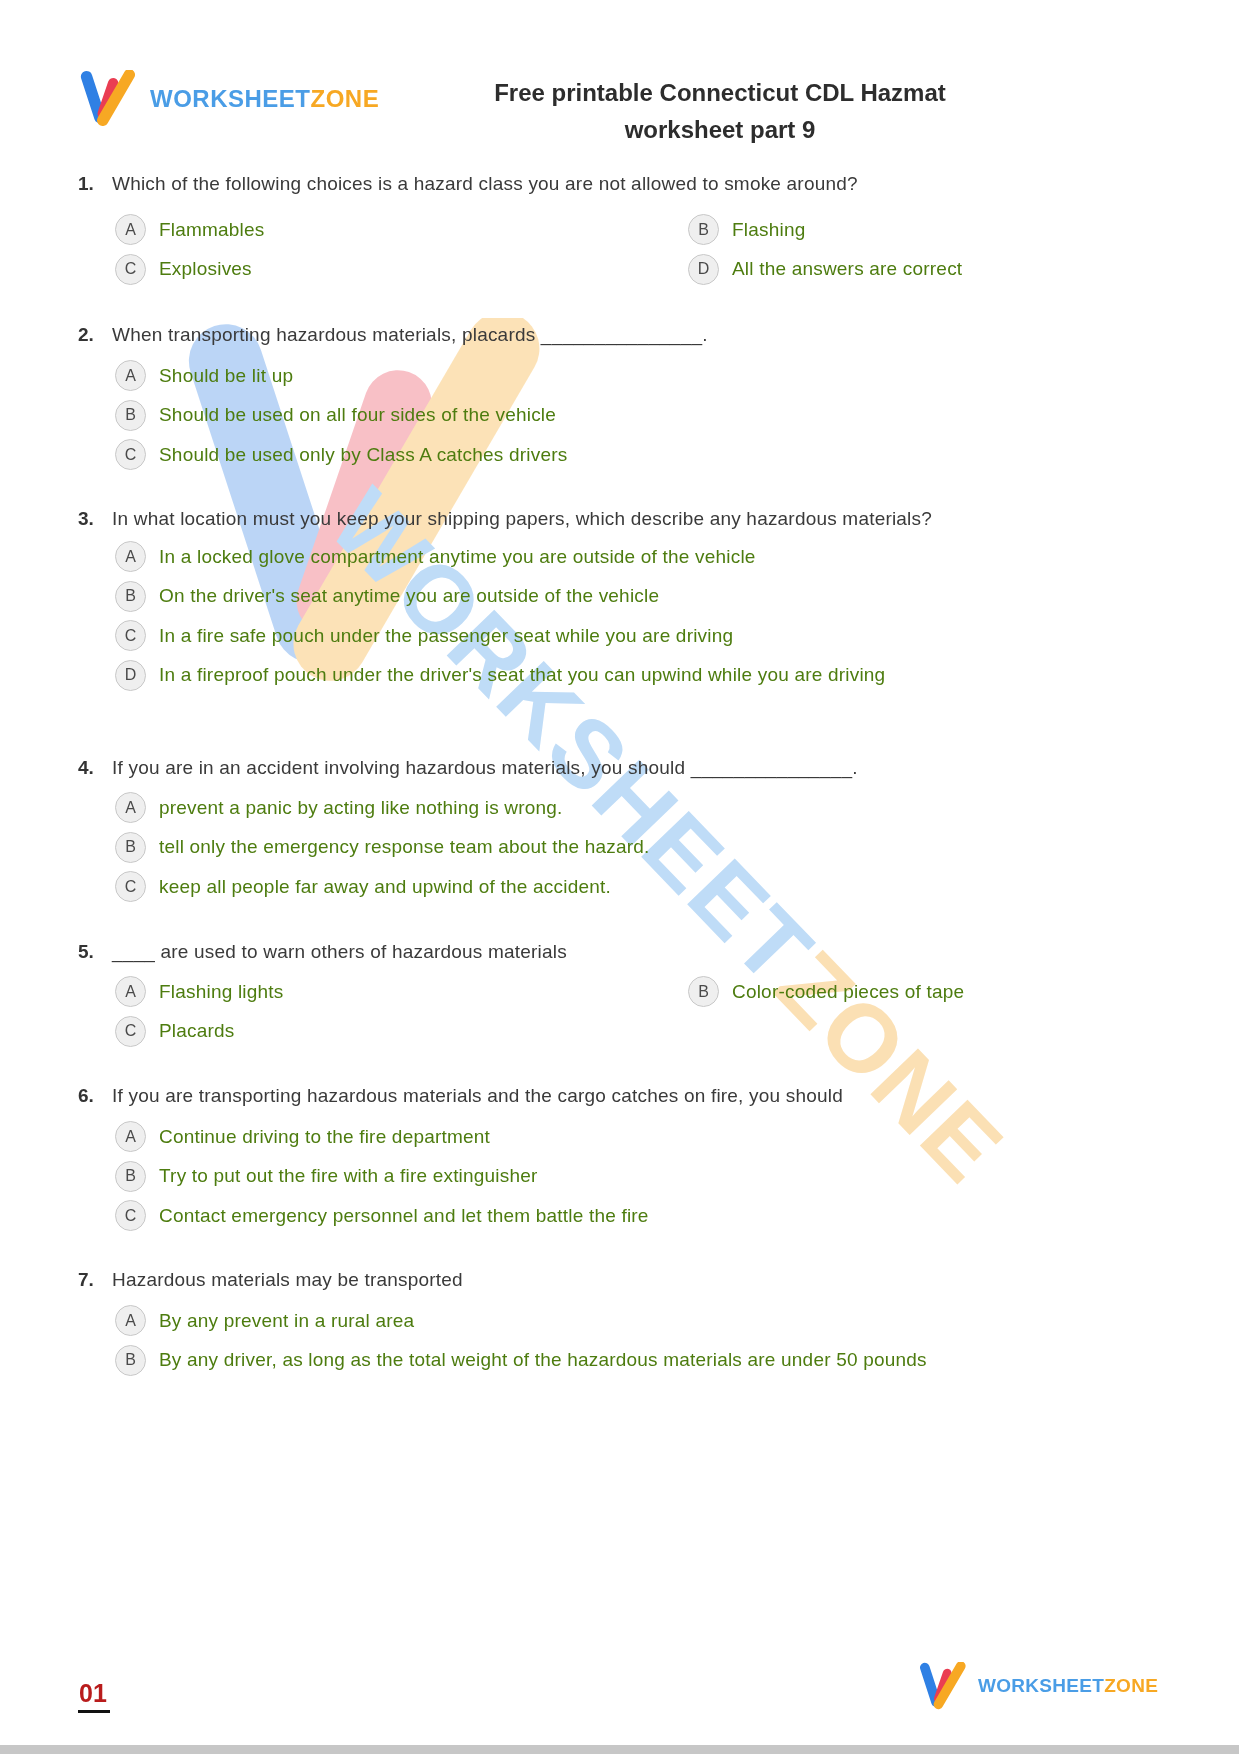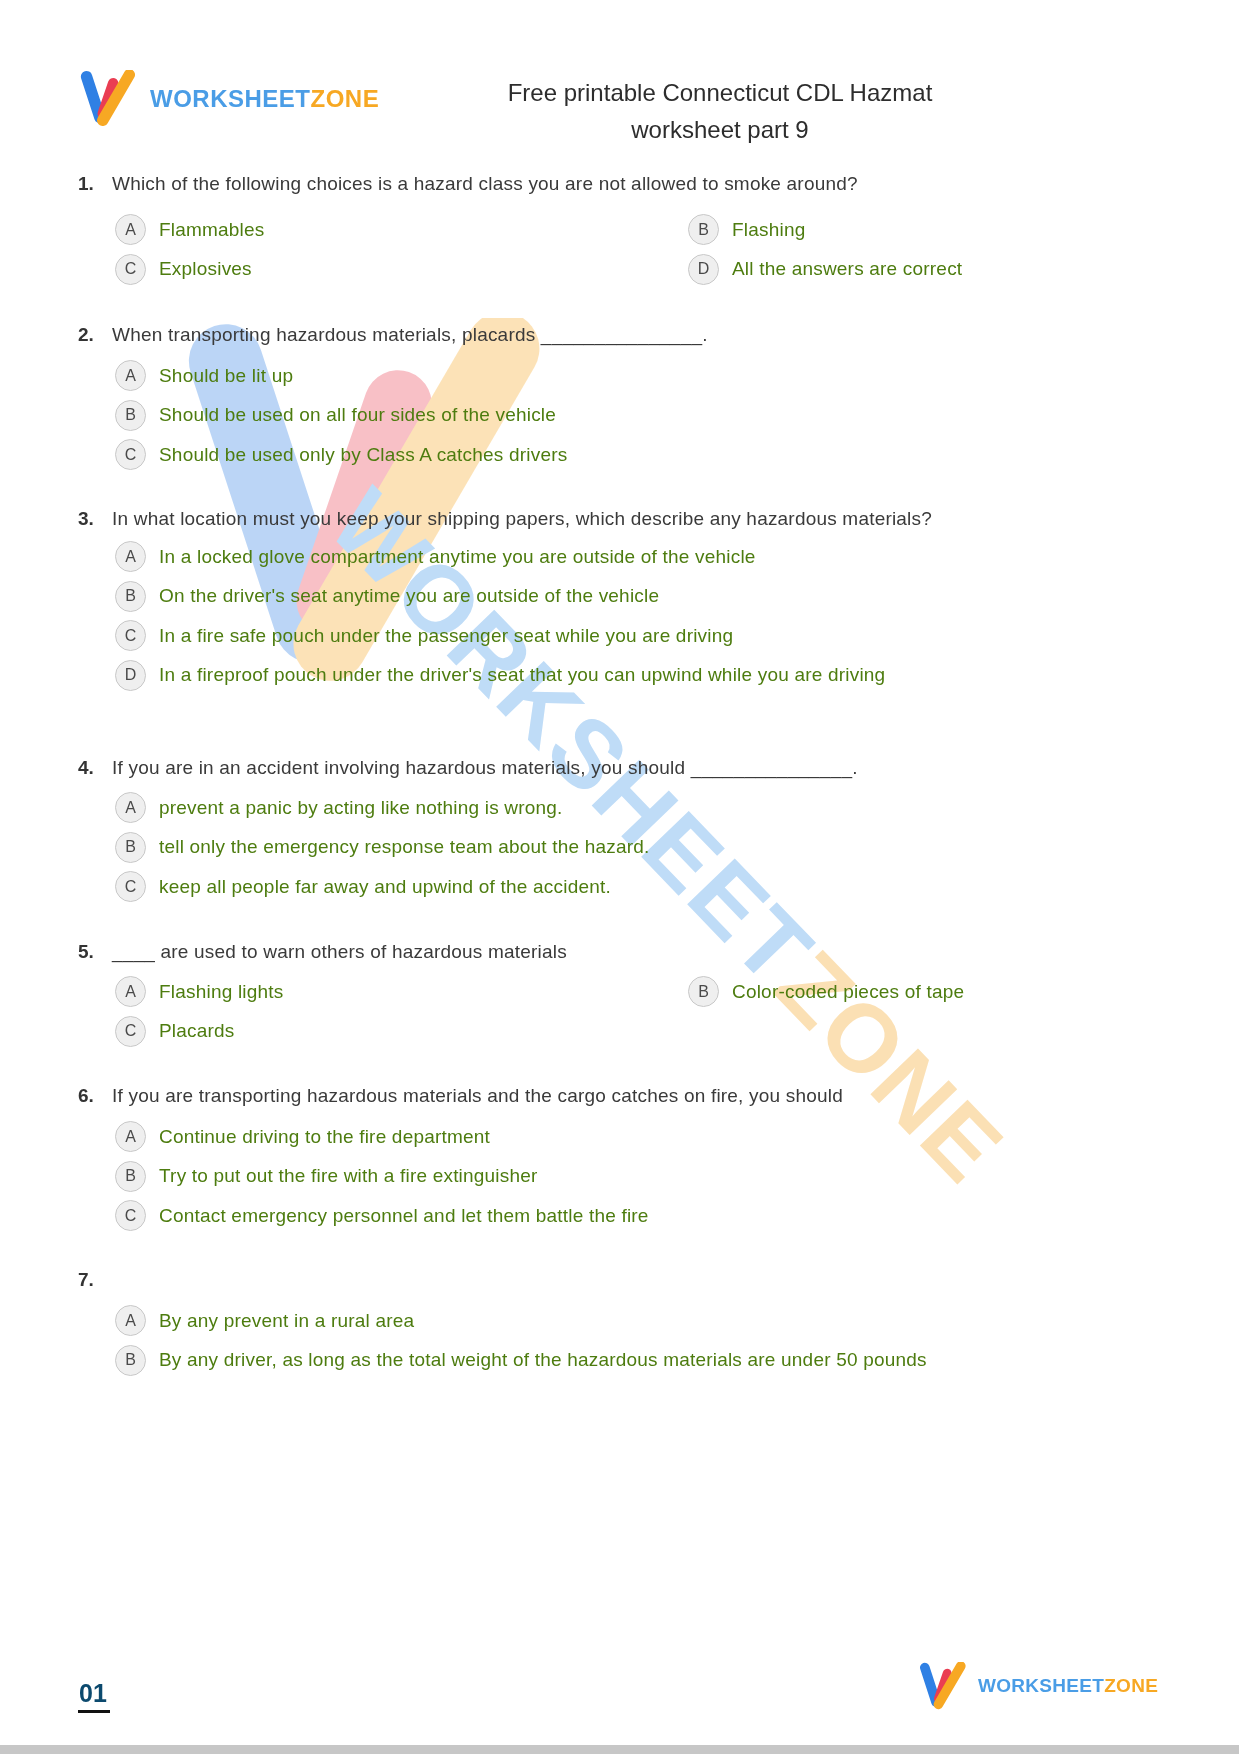--- a/index.html
+++ b/index.html
@@ -20,21 +20,21 @@
   .wm-text .wm-a { color:#bfdcf7; }
   .wm-text .wm-b { color:#fbe0b4; }
 
   
   .header-logo { position:absolute; left:76px; top:70px; display:flex; align-items:center; z-index:1; }
   .header-logo .brand { margin-left:12px; font-size:24px; font-weight:700; letter-spacing:.5px; }
   .brand .b1 { color:#4a9de6; }
   .brand .b2 { color:#f7a823; }
   .page-title {
     position:absolute; left:400px; top:74px; width:640px; z-index:1;
-    text-align:center; font-size:24px; line-height:37px; font-weight:400; color:#2d2d2d;
+    text-align:center; font-size:24px; line-height:37px; font-weight:700; color:#2d2d2d;
   }
 
   
   .question { position:absolute; left:78px; right:60px; z-index:1; }
   .q-line { display:flex; align-items:flex-start; }
   .q-num { width:24px; margin-right:10px; font-size:19px; line-height:28px; font-weight:700; color:#333; flex:0 0 auto; }
   .q-text { font-size:19px; line-height:28px; color:#3a3a3a; max-width:860px; letter-spacing:.2px; }
   .options { margin-left:37px; }
   .opt { height:39.5px; display:flex; align-items:center; }
   .badge {
@@ -42,21 +42,21 @@
     background:#efefef; border:1px solid #c8c8c8; color:#4a4a4a;
     display:flex; align-items:center; justify-content:center;
     font-size:16px; margin-right:13px;
   }
   .opt-label { font-size:19px; color:#4d7c0f; letter-spacing:.2px; white-space:nowrap; }
   .options.two-col { display:grid; grid-template-columns:573px auto; }
 
   
   .page-number {
     position:absolute; left:78px; top:1679px; z-index:1;
-    font-size:25px; font-weight:700; color:#0c4a6e;
+    font-size:25px; font-weight:700; color:#b91c1c;
     border-bottom:3px solid #111; padding:0 3px 2px 1px;
   }
   .footer-logo { position:absolute; left:916px; top:1662px; display:flex; align-items:center; z-index:1; }
   .footer-logo .brand { margin-left:10px; font-size:19px; font-weight:700; letter-spacing:.3px; }
   .bottom-bar { position:absolute; left:0; top:1745px; width:100%; height:9px; background:#c7c7c7; z-index:1; }
 </style>
 </head>
 <body>
 
 <div class="page">
@@ -215,20 +215,21 @@
       <div class="opt">
         <span class="badge">C</span>
         <span class="opt-label">Contact emergency personnel and let them battle the fire</span>
       </div>
     </div>
   </section>
 
   <section class="question" style="top:1266px">
     <div class="q-line">
       <span class="q-num">7.</span>
+      <span class="q-text">Hazardous materials may be transported</span>
     </div>
     <div class="options" style="margin-top:7px">
       <div class="opt">
         <span class="badge">A</span>
         <span class="opt-label">By any prevent in a rural area</span>
       </div>
       <div class="opt">
         <span class="badge">B</span>
         <span class="opt-label">By any driver, as long as the total weight of the hazardous materials are under 50 pounds</span>
       </div>

